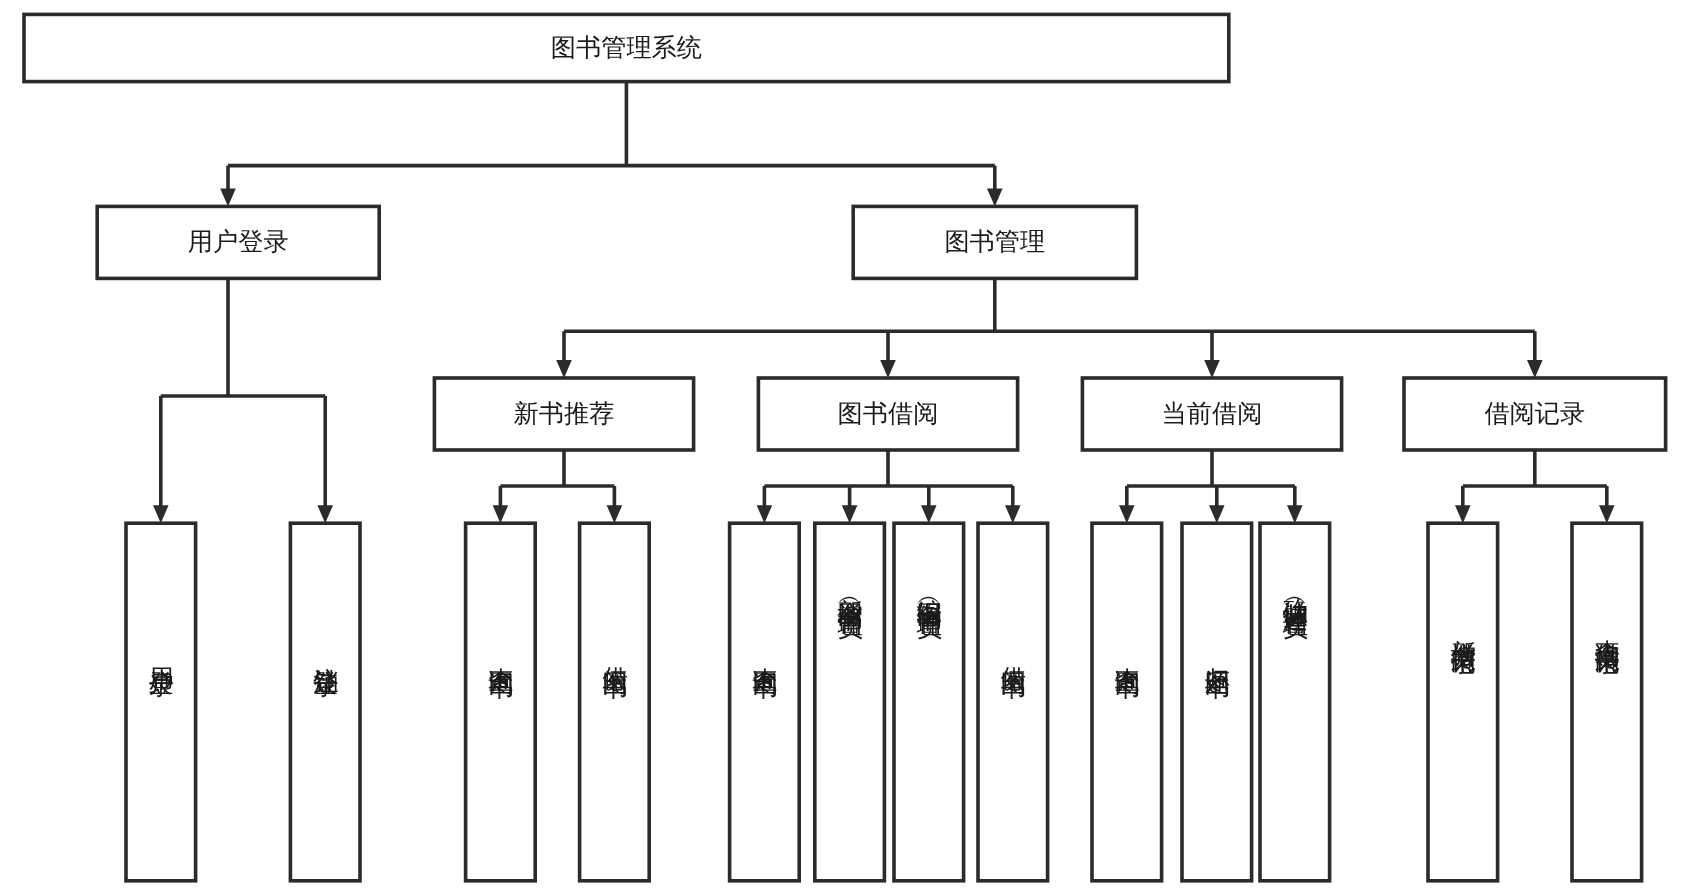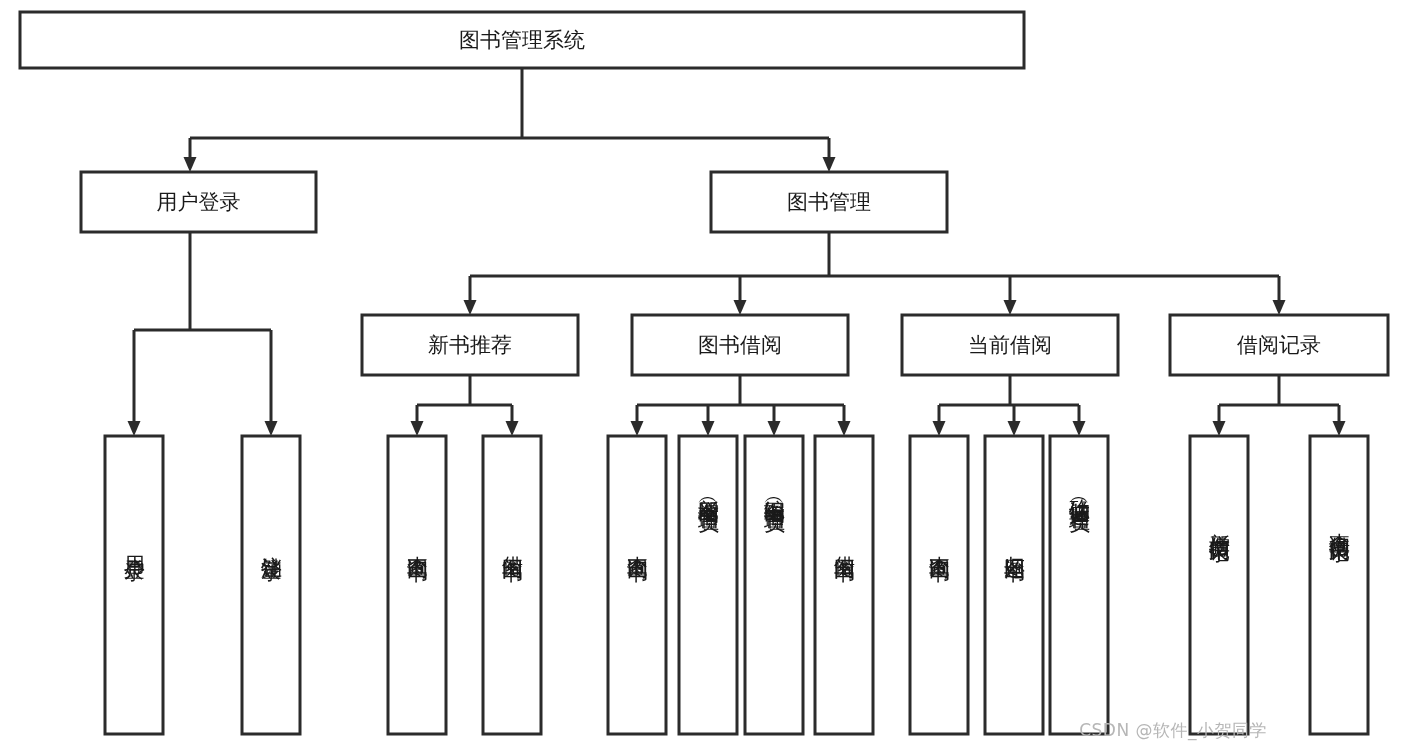--- a/index.html
+++ b/index.html
@@ -244,15 +244,14 @@
         <div class="leaf-label" style="margin-top: 45.5px;">确认归还（管理员）</div>
       </div>
       <div class="leaf-label-wrap" style="left: 1190px; top: 436px; width: 58px; height: 298px;">
         <div class="leaf-label" style="margin-top: 80px;">新增借阅记录</div>
       </div>
       <div class="leaf-label-wrap" style="left: 1310px; top: 436px; width: 58px; height: 298px;">
         <div class="leaf-label" style="margin-top: 80px;">查询借阅记录</div>
       </div>
     </div>
 
-  <div class="watermark">CSDN @软件_小贺同学</div>
 
 </div>
 
 </body></html>

